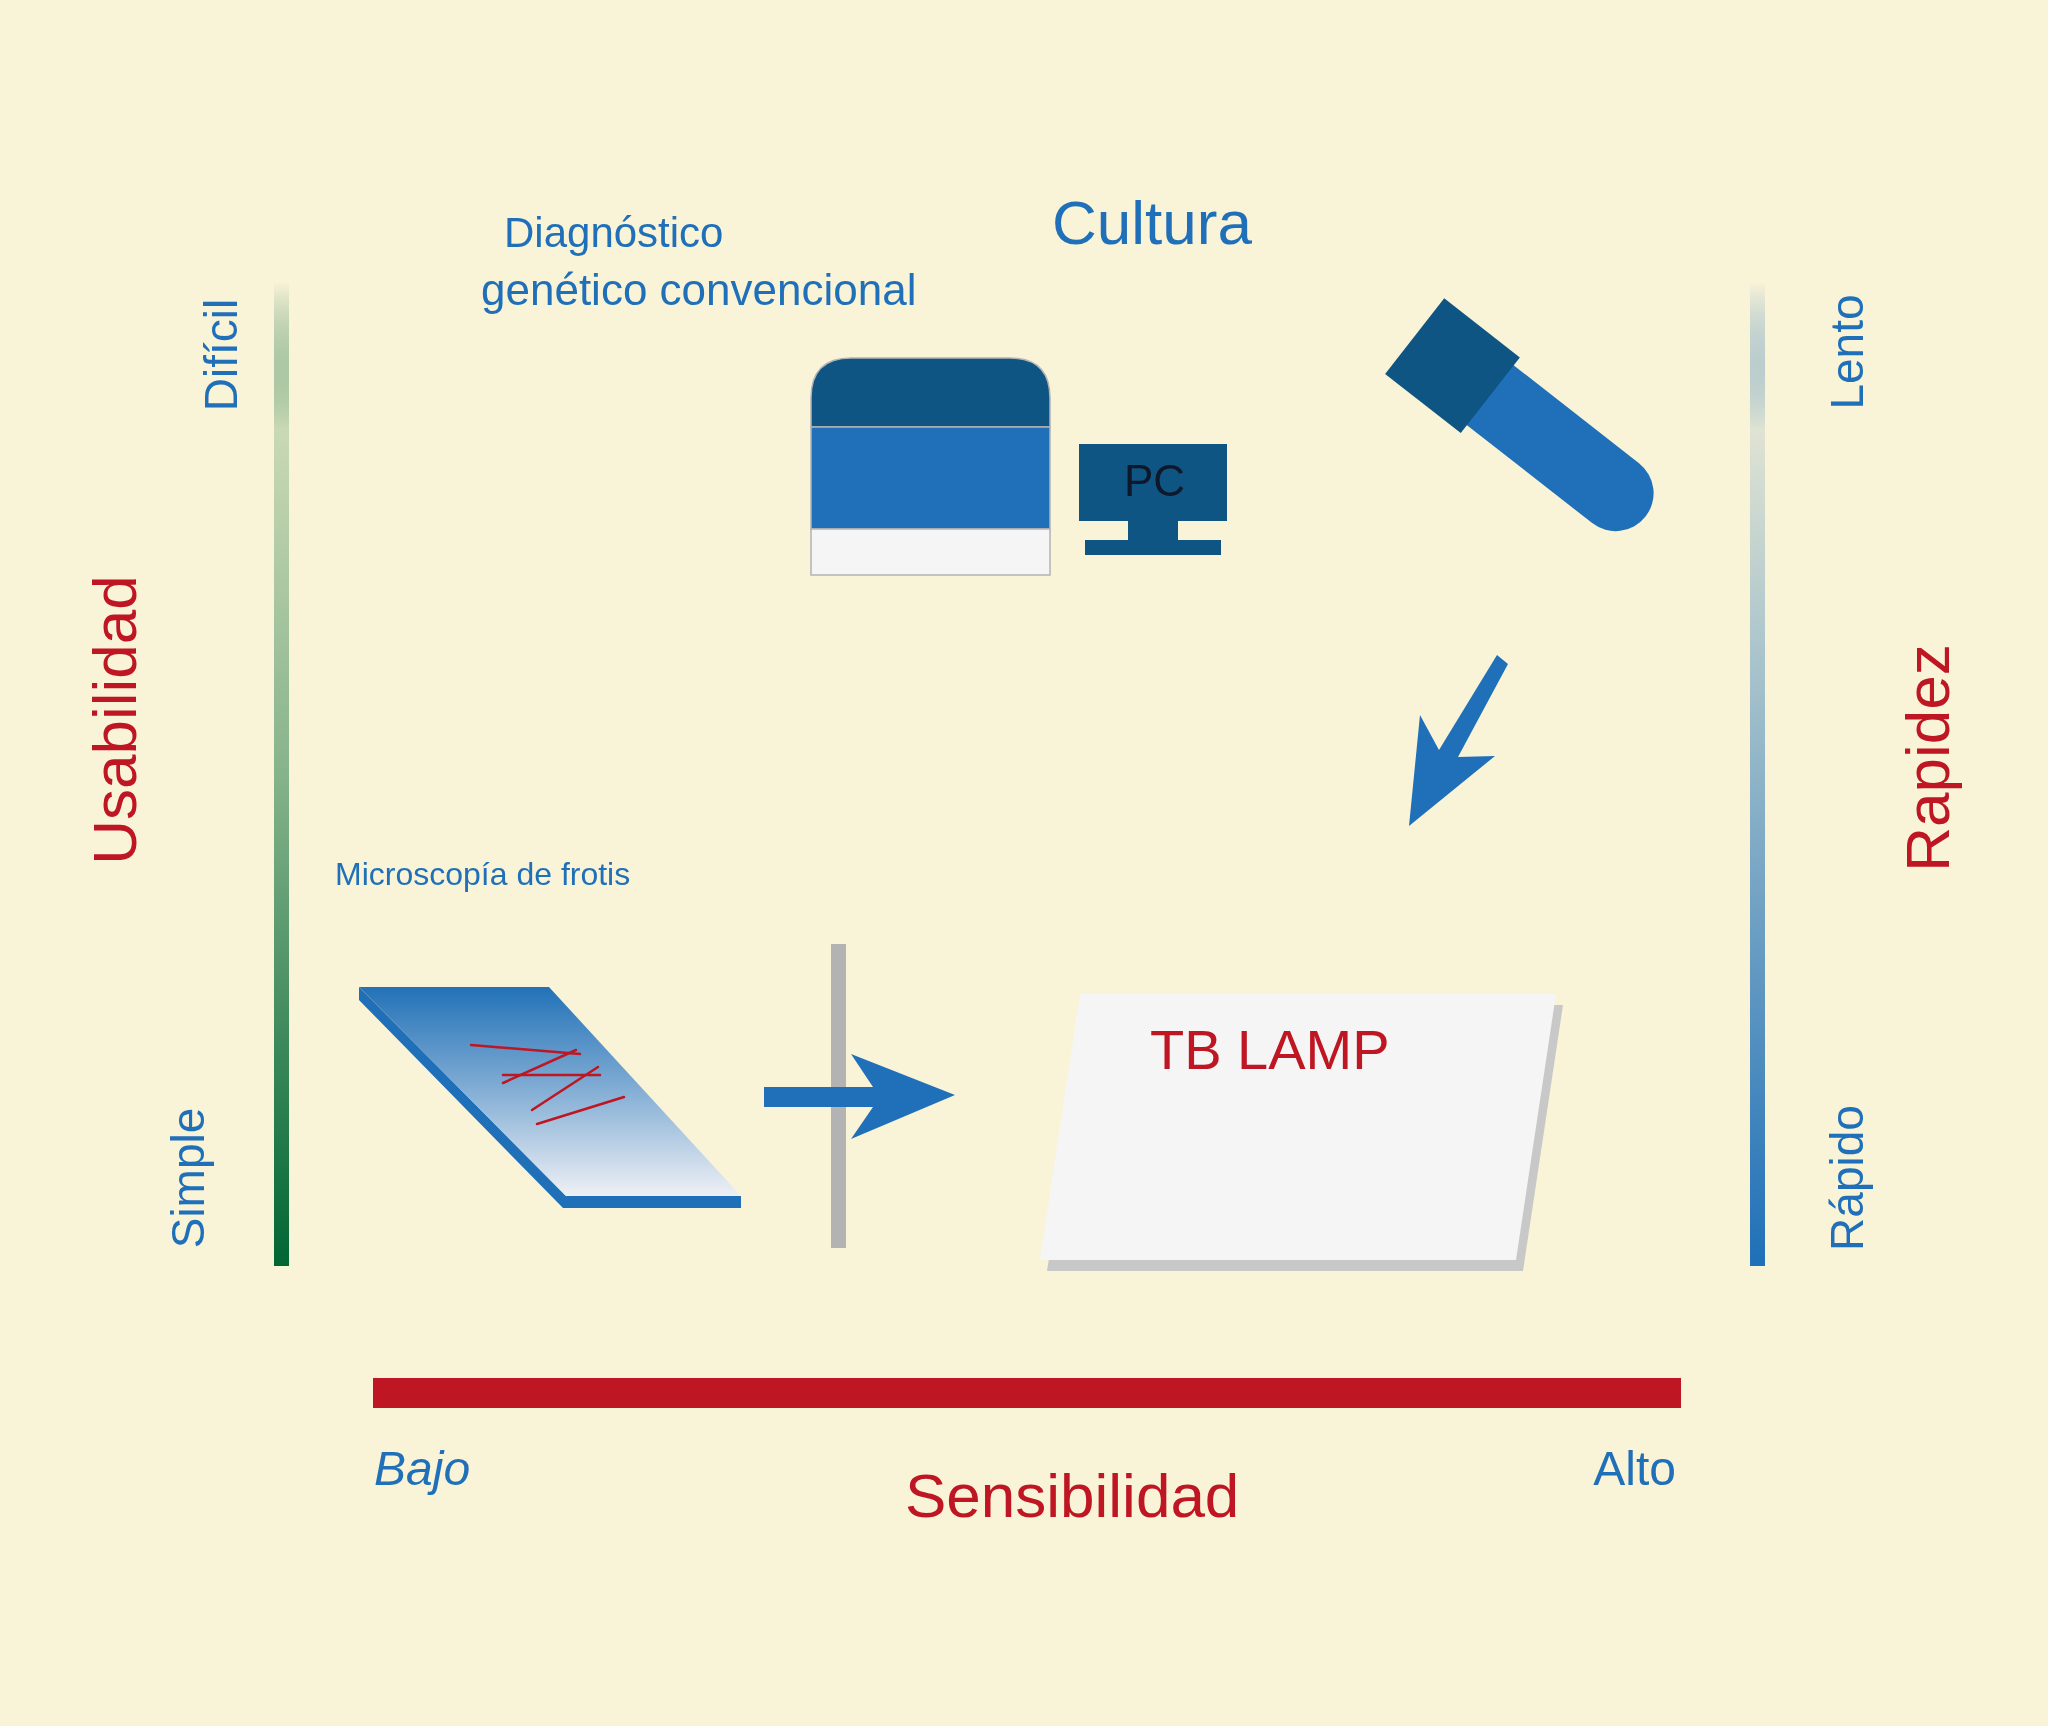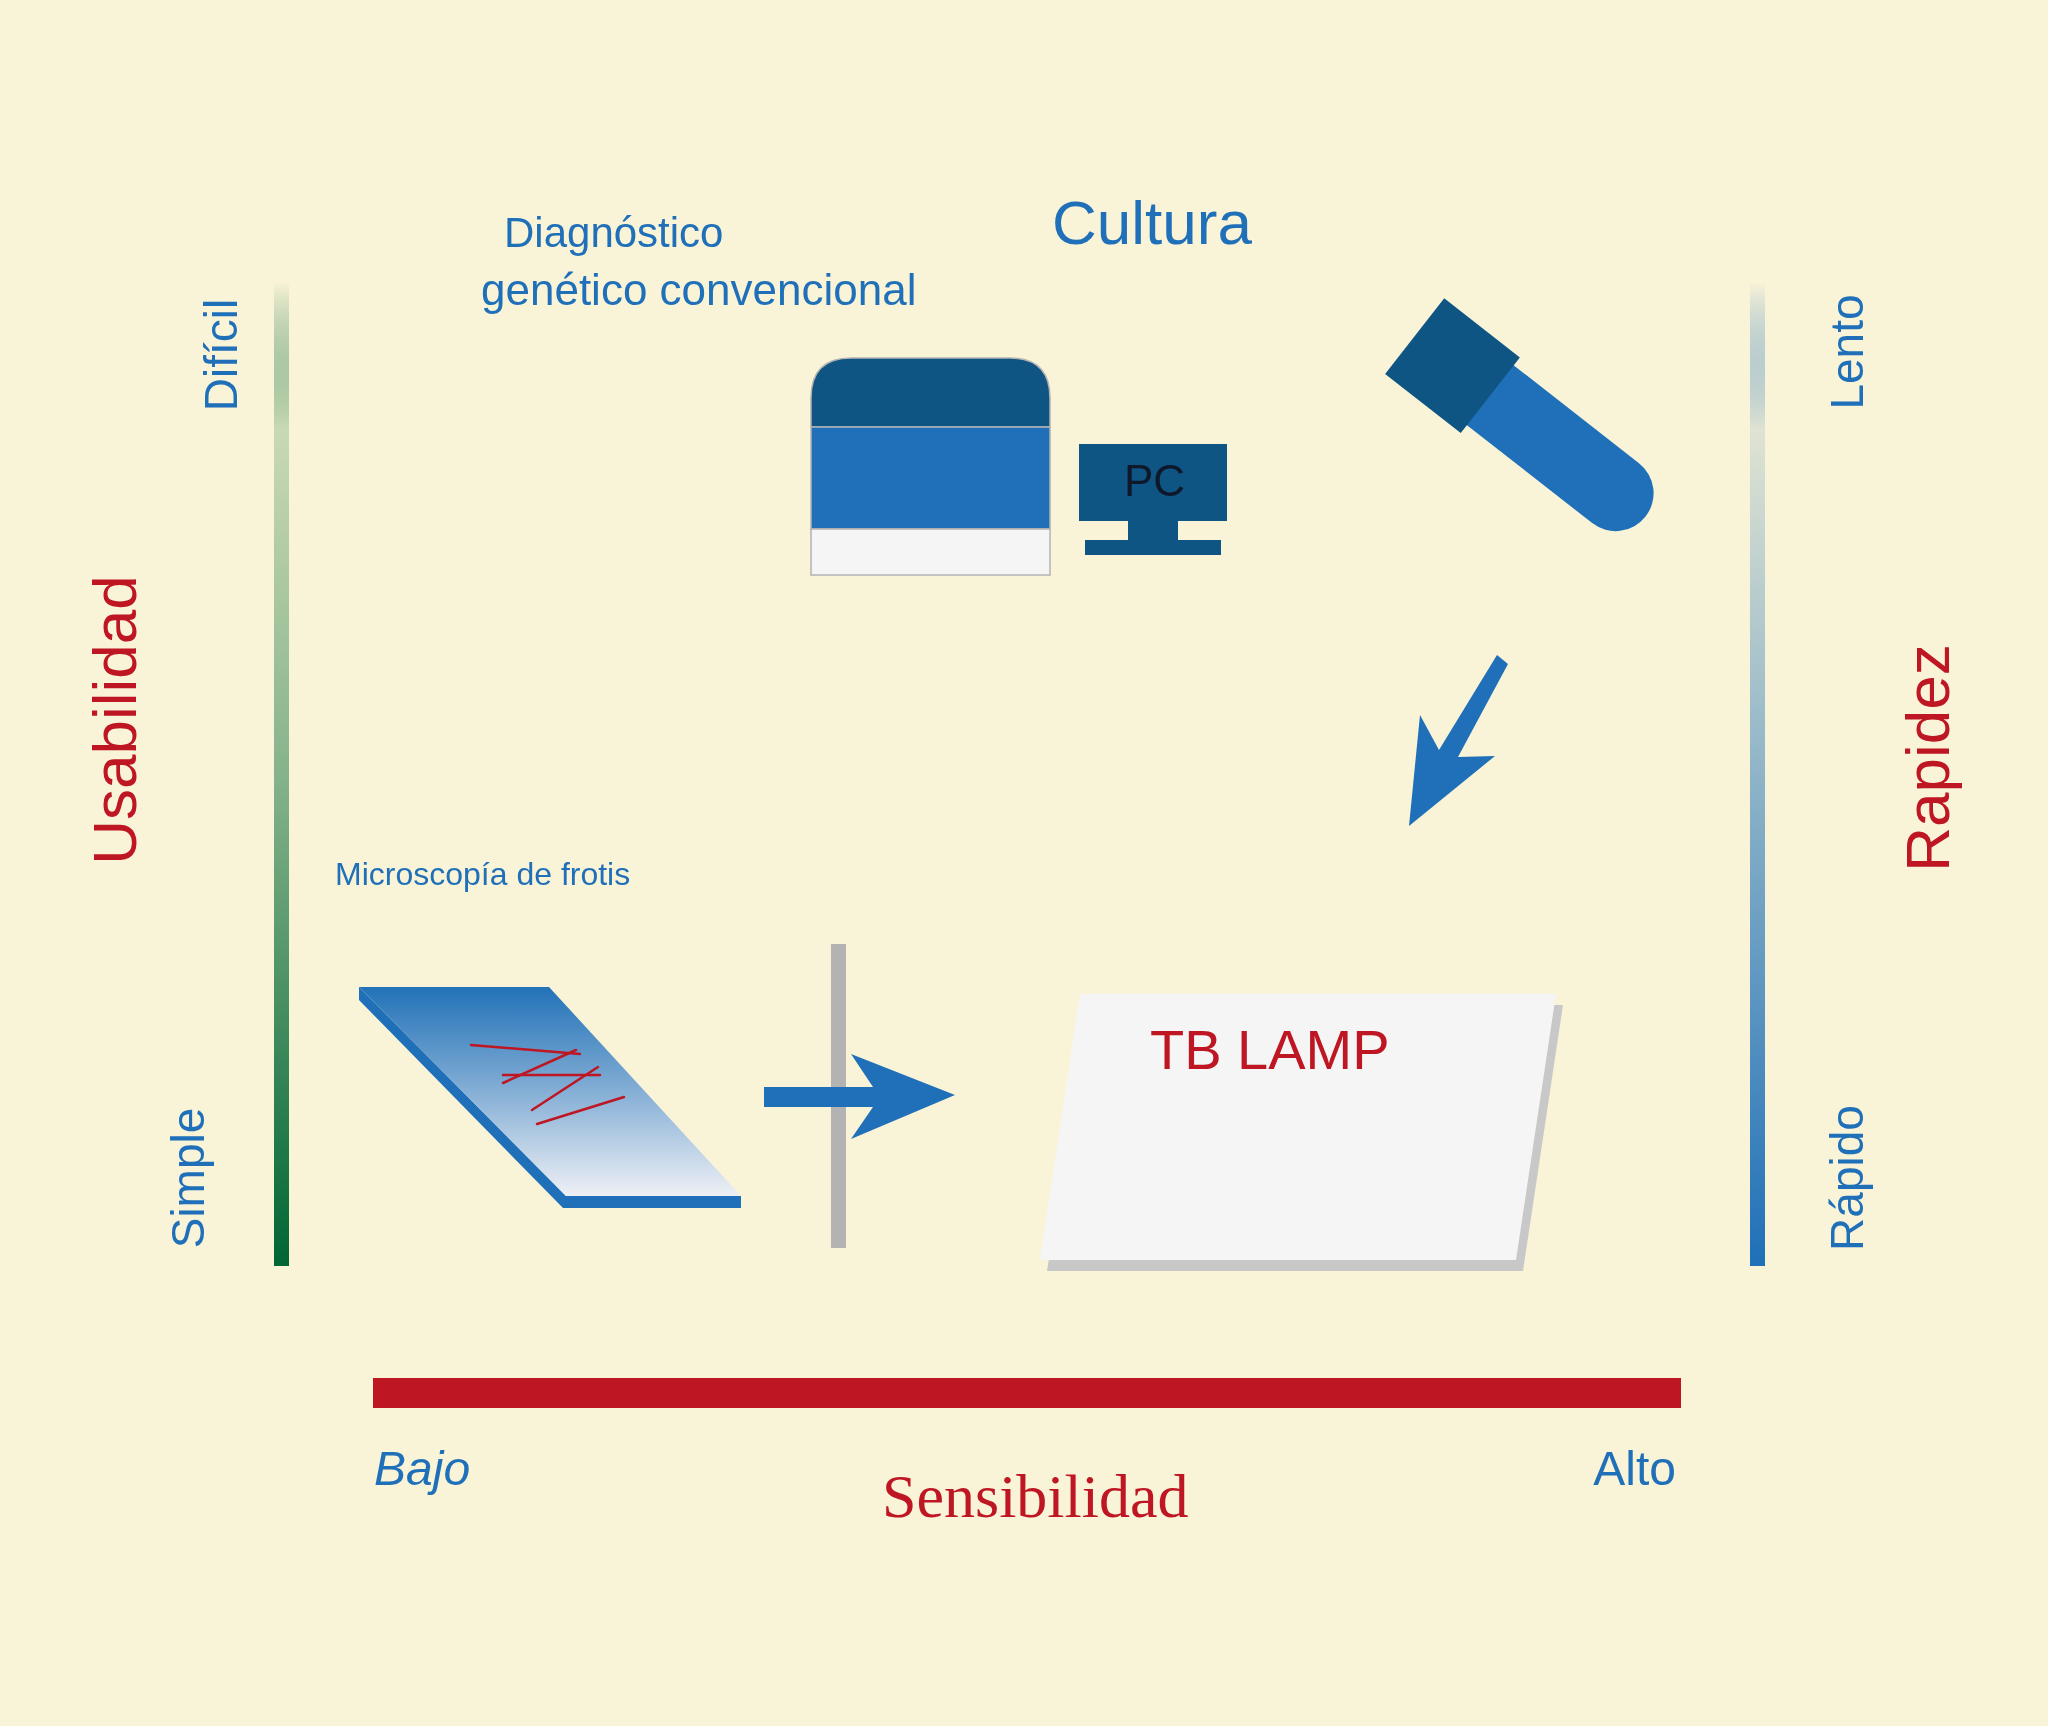--- a/index.html
+++ b/index.html
@@ -101,13 +101,13 @@
 <div class="abs lbl red-text rot" style="left:115px; top:720px; font-size:62px;">Usabilidad</div>
 <div class="abs lbl blue-text rot" style="left:221px; top:355px; font-size:46px;">Difícil</div>
 <div class="abs lbl blue-text rot" style="left:188px; top:1178px; font-size:46px;">Simple</div>
 
 <div class="abs lbl red-text rot" style="left:1928px; top:758px; font-size:62px;">Rapidez</div>
 <div class="abs lbl blue-text rot" style="left:1847px; top:352px; font-size:46px;">Lento</div>
 <div class="abs lbl blue-text rot" style="left:1847px; top:1178px; font-size:46px;">Rápido</div>
 
 <div class="abs lbl blue-text" style="left:374px; top:1445px; font-size:48px;font-style:italic;">Bajo</div>
 <div class="abs lbl blue-text" style="right:372px; top:1445px; font-size:48px;text-align:center;">Alto</div>
-<div class="abs lbl red-text" style="left:882px; top:1465px; font-size:62px;font-family:Liberation Serif, serif;">Sensibilidad</div>
+<div class="abs lbl red-text" style="left:905px; top:1465px; font-size:62px;">Sensibilidad</div>
 
 </body></html>

